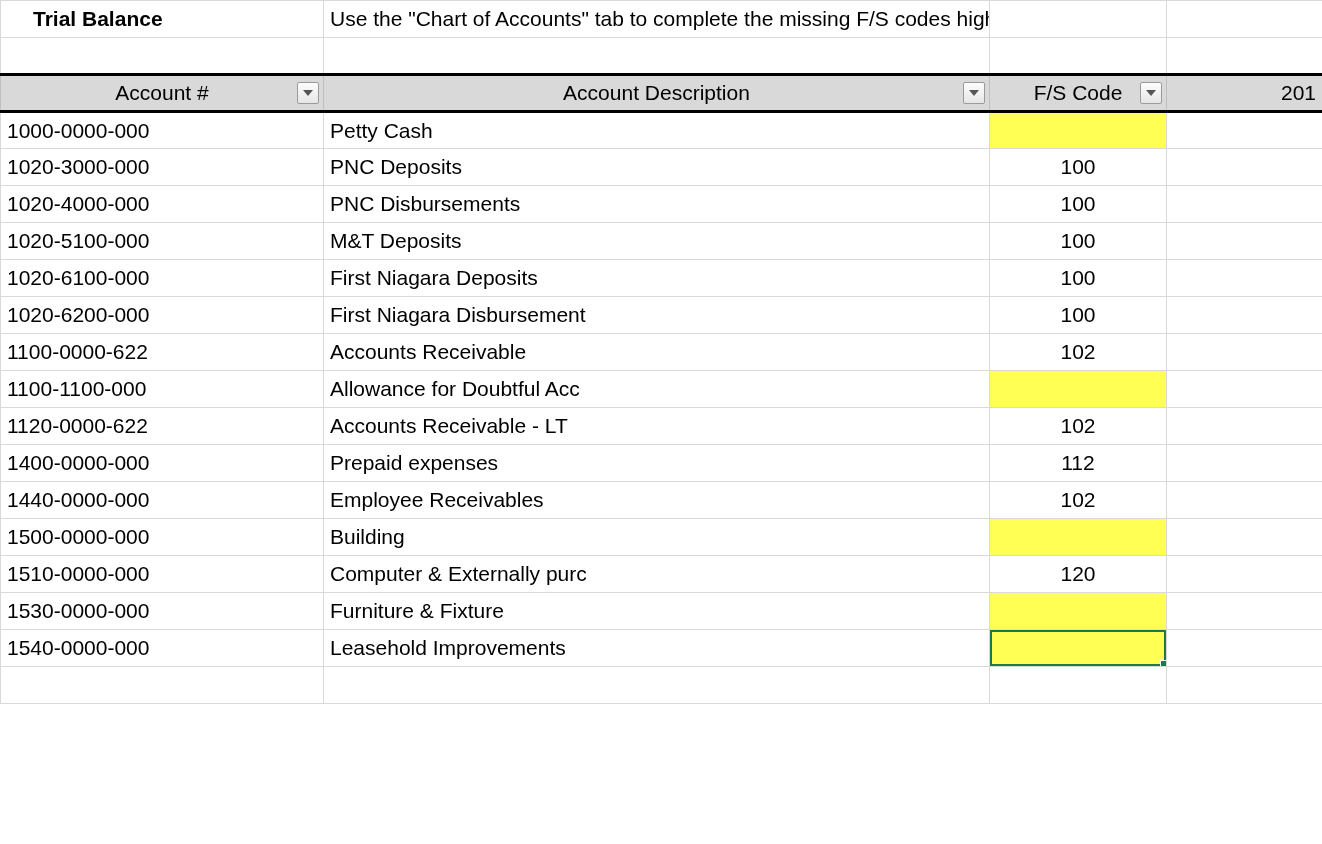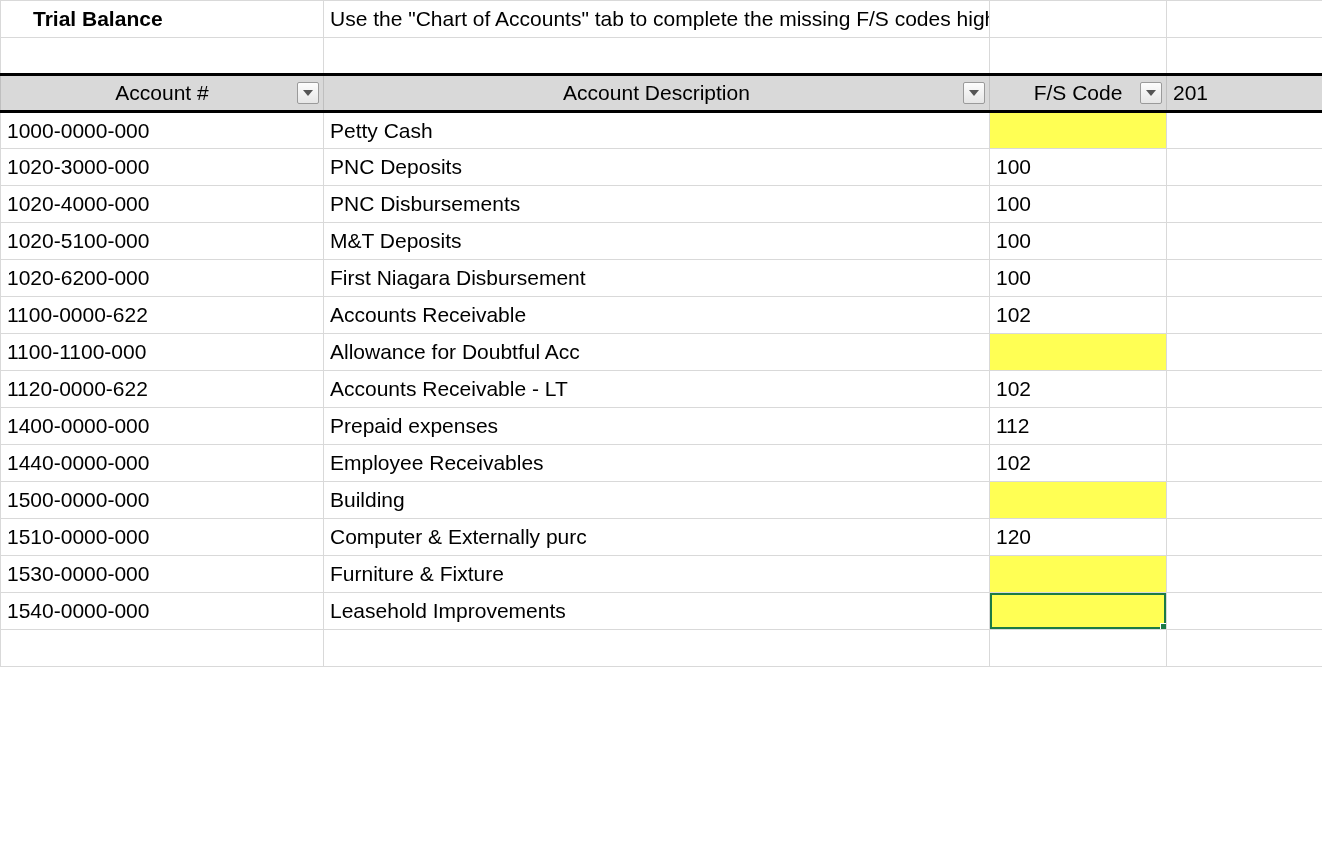--- a/index.html
+++ b/index.html
@@ -56,21 +56,21 @@
       font-weight: normal;
       border-top: 3px solid #000;
       border-bottom: 3px solid #000;
       border-left: 1px solid #bfbfbf;
       border-right: 1px solid #bfbfbf;
       text-align: center;
       position: relative;
       padding: 0 6px;
     }
     .header-row th.right {
-      text-align: left;
+      text-align: right;
     }
     .filter-btn {
       position: absolute;
       right: 4px;
       top: 50%;
       transform: translateY(-50%);
       width: 22px;
       height: 22px;
       background: linear-gradient(#fdfdfd, #e6e6e6);
       border: 1px solid #9a9a9a;
@@ -79,21 +79,21 @@
       align-items: center;
       justify-content: center;
       cursor: pointer;
     }
     .filter-btn svg {
       width: 10px;
       height: 6px;
       display: block;
     }
     .num {
-      text-align: left;
+      text-align: center;
     }
     .hl {
       background: #ffff54;
     }
     .selected-cell {
       position: relative;
     }
     .sel-border {
       position: absolute;
       inset: -1px;
@@ -186,20 +186,26 @@
         <td class="num">100</td>
         <td></td>
       </tr>
       <tr>
         <td>1020-5100-000</td>
         <td>M&amp;T Deposits</td>
         <td class="num">100</td>
         <td></td>
       </tr>
       <tr>
+        <td>1020-6100-000</td>
+        <td>First Niagara Deposits</td>
+        <td class="num">100</td>
+        <td></td>
+      </tr>
+      <tr>
         <td>1020-6200-000</td>
         <td>First Niagara Disbursement</td>
         <td class="num">100</td>
         <td></td>
       </tr>
       <tr>
         <td>1100-0000-622</td>
         <td>Accounts Receivable</td>
         <td class="num">102</td>
         <td></td>

